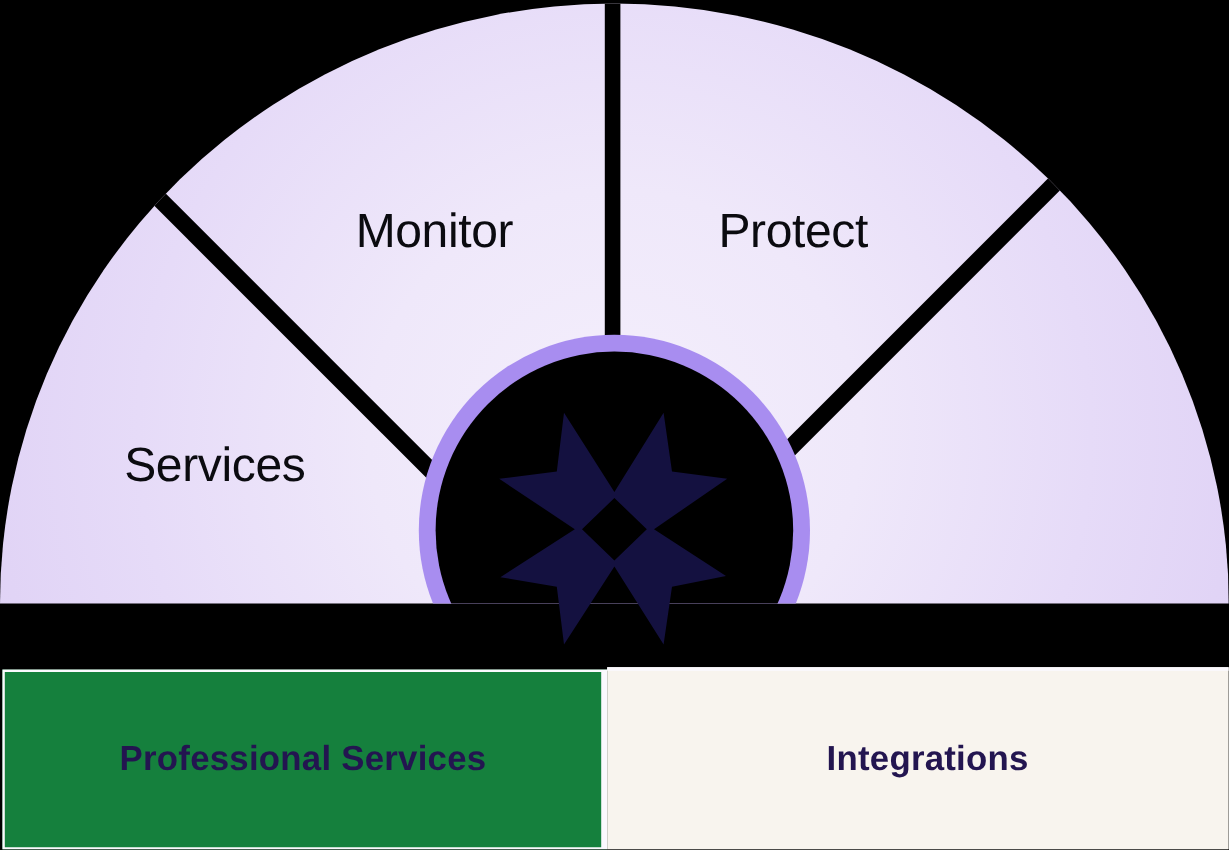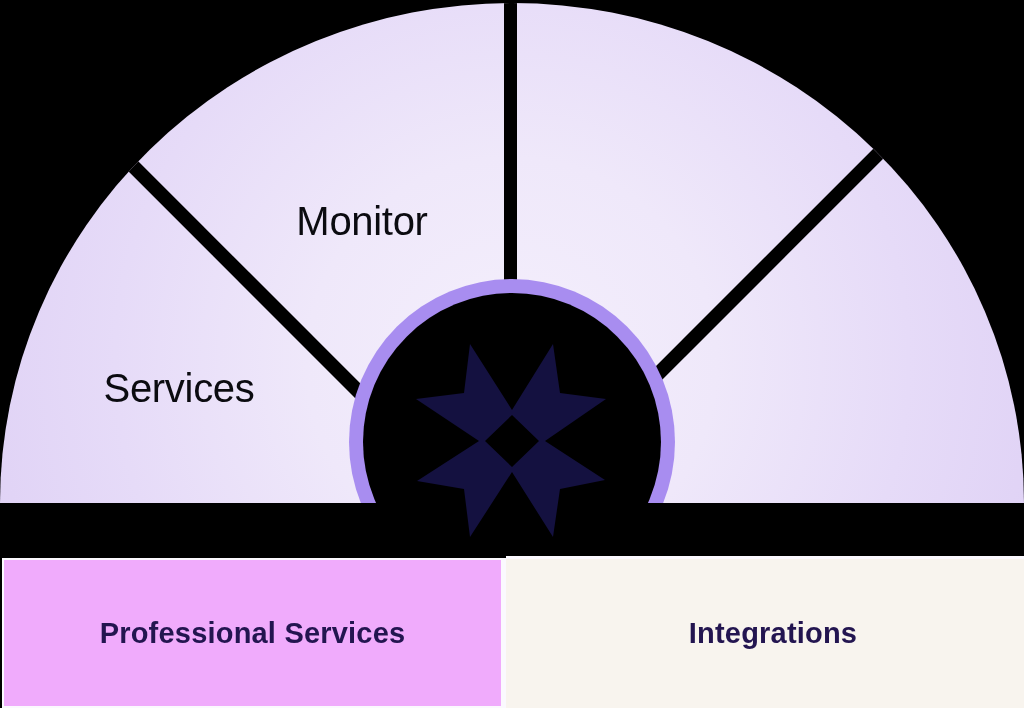--- a/index.html
+++ b/index.html
@@ -40,35 +40,35 @@
   .seg-label {
     position:absolute;
     transform:translate(-50%,-50%);
     font-size:40px; font-weight:500;
     letter-spacing:-0.3px;
     color:#0b0b10;
     white-space:nowrap;
     cursor:default;
   }
   .seg-analyze { left:179px; top:385px; }
-  .seg-monitor { left:362px; top:190px;margin-top:28px; }
+  .seg-monitor { left:362px; top:190px; }
   .seg-protect { left:661px; top:190px; }
   .seg-impact  { left:841px; top:389px; }
 
   .star-svg { position:absolute; left:402px; top:331px; width:220px; height:220px; }
 
   
   .tab {
     position:absolute;
     display:flex; align-items:center; justify-content:center;
     box-sizing:border-box;
   }
   .tab-purple {
     left:2px; top:558px; width:504px; height:150px;
-    background:#f0abfc;
+    background:#15803d;
     border:2px solid #fbf9fe;
     border-right-width:5px;
   }
   .tab-cream {
     left:506px; top:556px; width:518px; height:152px;
     background:#f8f4ee;
     border-top:3px solid #fbf9fe;
     padding-left:16px;
   }
   .tab-label {
@@ -81,20 +81,21 @@
 </head>
 <body>
 
 <div class="gauge">
   <div class="divider v"></div>
   <div class="divider dl"></div>
   <div class="divider dr"></div>
 
   <div class="seg-label seg-analyze">Services</div>
   <div class="seg-label seg-monitor">Monitor</div>
+  <div class="seg-label seg-protect">Protect</div>
 
   <div class="hub-ring"></div>
   <div class="hub"></div>
 </div>
 
 <svg class="star-svg" viewBox="0 0 220 220" xmlns="http://www.w3.org/2000/svg">
   <path fill="#141140" fill-rule="evenodd" d="M68 13 L110 79 L151 13 L158 62 L204 68 L143 110 L203 149 L158 158
            L151 206 L110 141 L68 206 L62 158 L15 150 L77 110 L14 68 L62 62 Z
            M110 84 L137 110 L110 136 L83 110 Z"></path>
 </svg>

